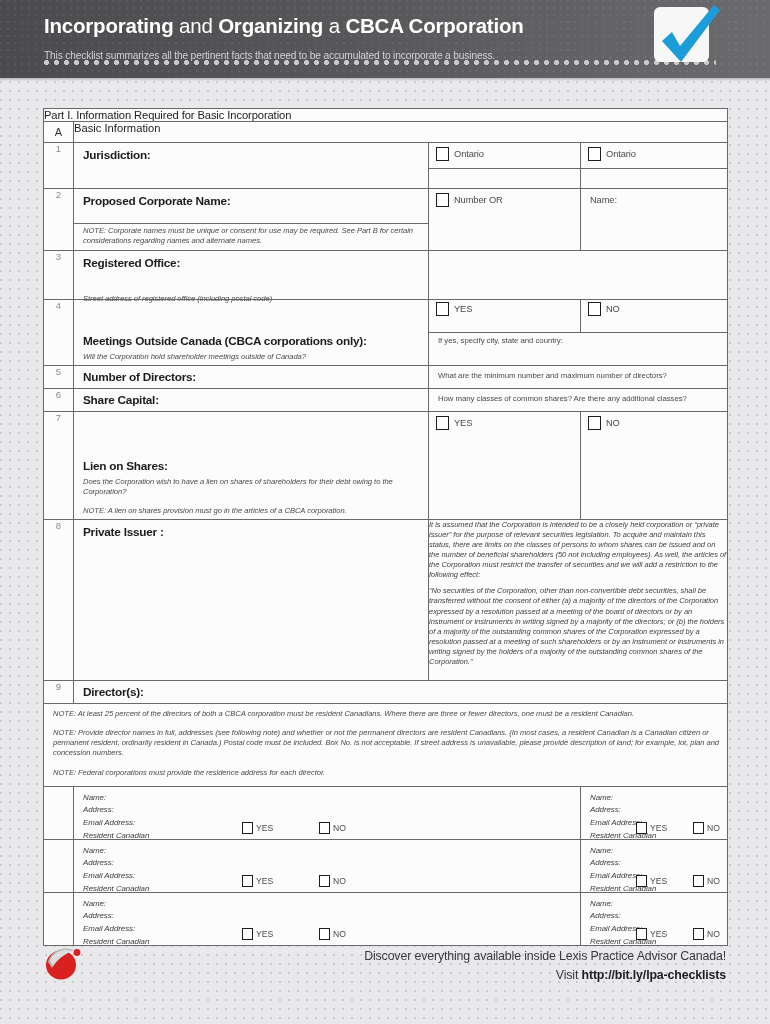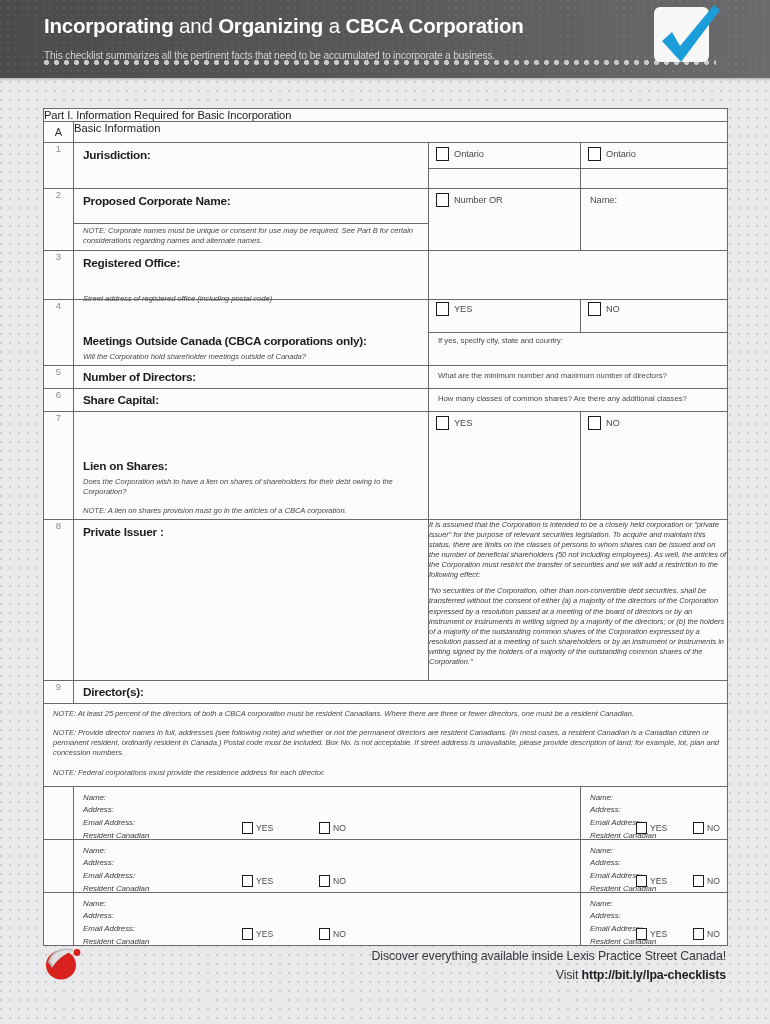--- a/index.html
+++ b/index.html
@@ -438,16 +438,16 @@
     <div class="logo-mark">
       <svg width="38" height="38" viewBox="0 0 38 38" xmlns="http://www.w3.org/2000/svg">
         <ellipse cx="17" cy="21" rx="15" ry="14.5" fill="#d9221f"></ellipse>
         <path d="M4 18 C7 6, 20 2, 30 6 C22 9, 14 14, 8 24 Z" fill="#b8b8bc" opacity="0.95"></path>
         <path d="M6 17 C9 8, 19 4, 28 7 C21 10, 13 15, 9 22 Z" fill="#e3e3e5" opacity="0.9"></path>
         <circle cx="33" cy="8.5" r="3.4" fill="#d9221f"></circle>
       </svg>
     </div>
   </div>
   <div class="foot-cta">
-    <div>Discover everything available inside Lexis Practice Street Canada!</div>
+    <div>Discover everything available inside Lexis Practice Advisor Canada!</div>
     <div><span>Visit </span><span class="url">http://bit.ly/lpa-checklists</span></div>
   </div>
 </div>
 
 </body></html>

